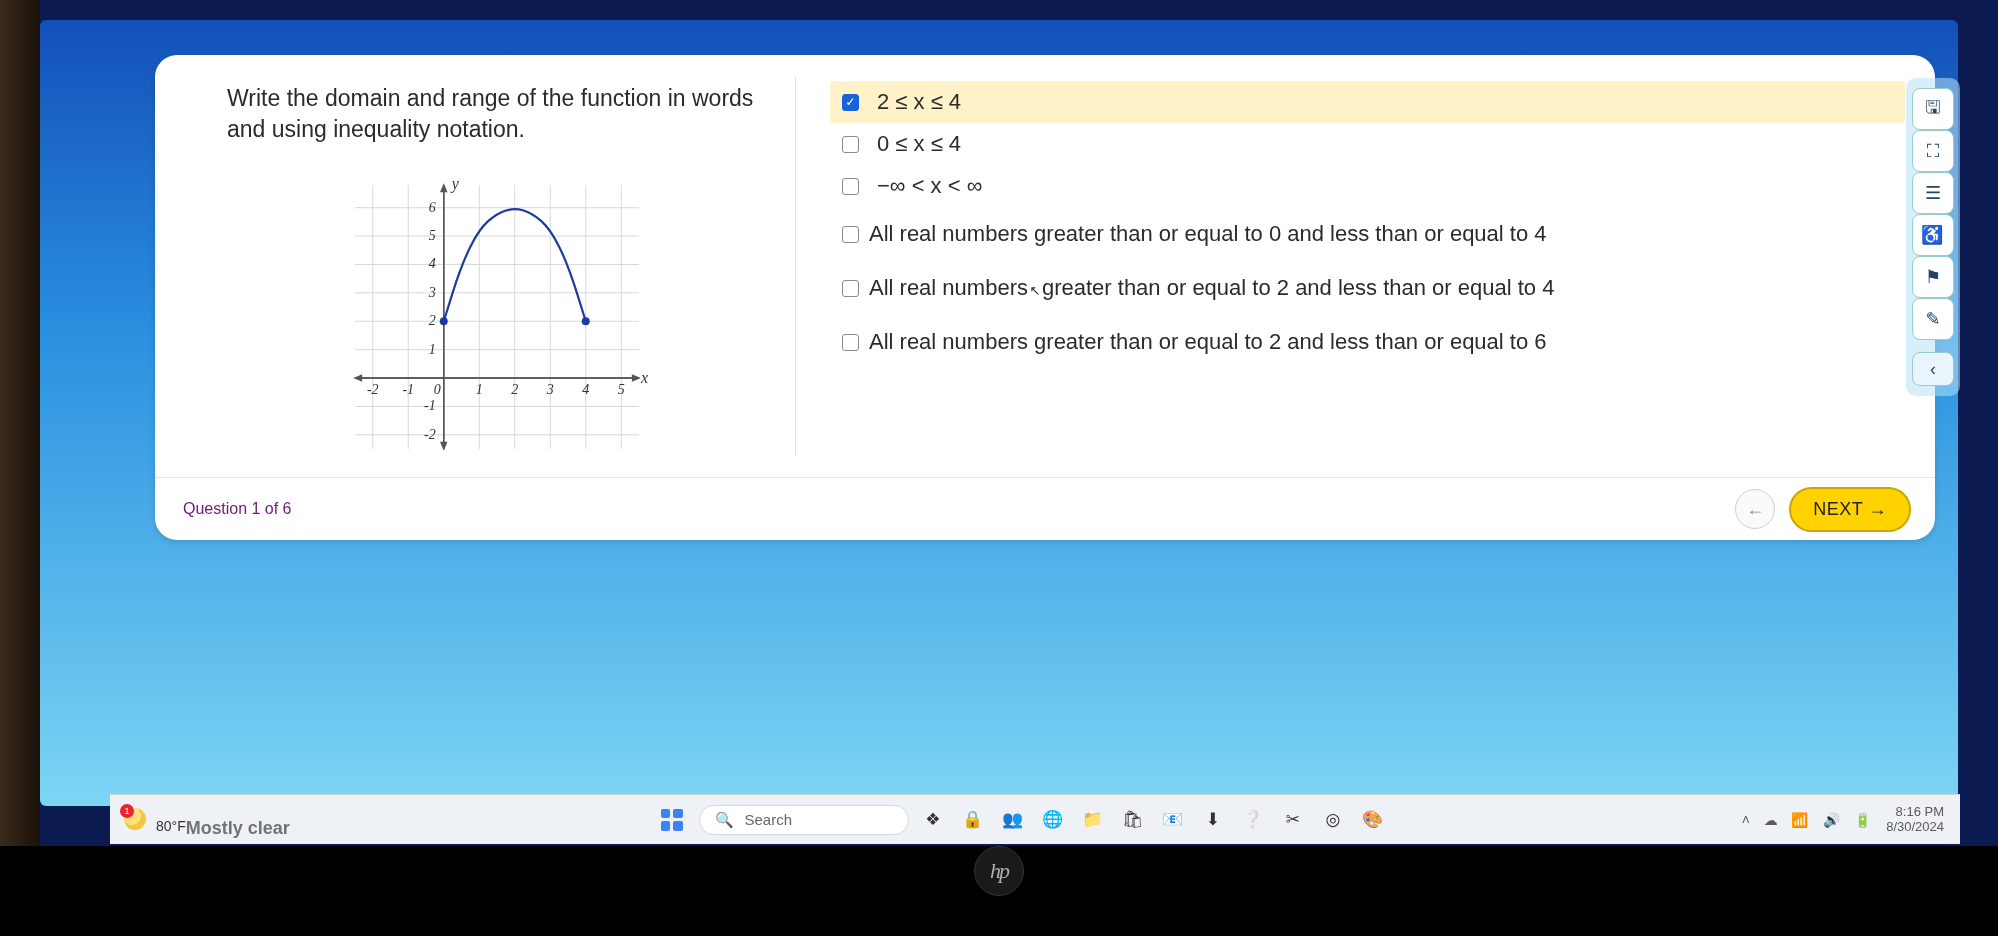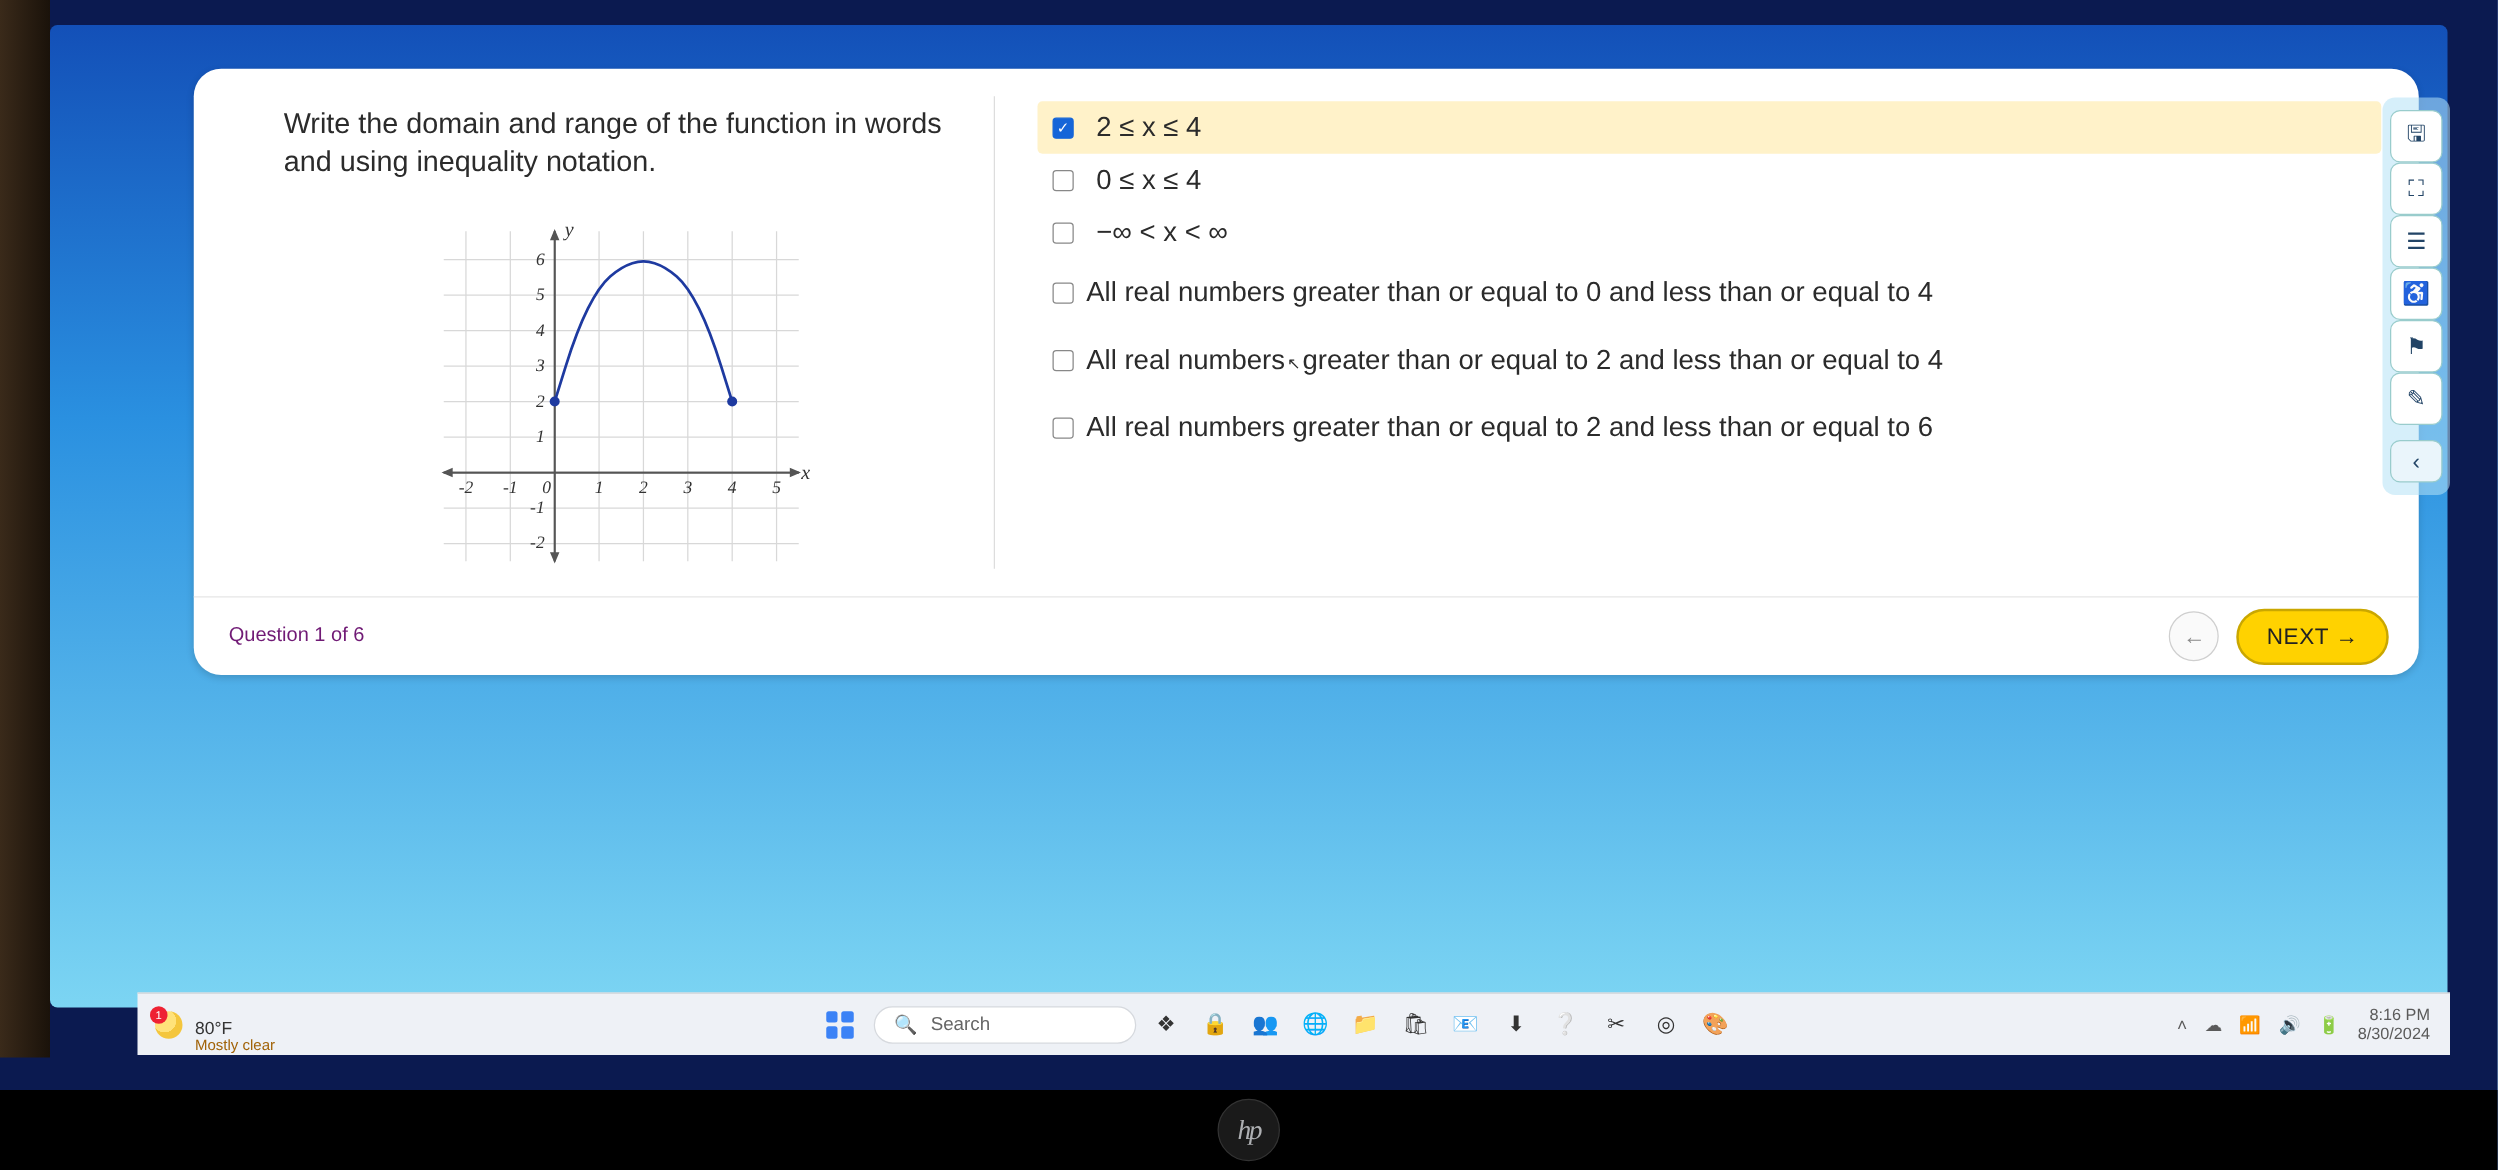--- a/index.html
+++ b/index.html
@@ -63,34 +63,34 @@
 
   
   .taskbar {
     position:absolute; left:110px; right:38px; bottom:92px; height:50px;
     background: #eef1f6; border-top:1px solid #d0d3d8; display:flex; align-items:center;
     font-size:15px; color:#333;
   }
   .tb-left { display:flex; align-items:center; gap:10px; padding-left:14px; width:190px;}
   .wx-icon { width:22px; height:22px; border-radius:50%; background: radial-gradient(circle at 35% 35%, #ffe27a 0 45%, #f4c63d 46% 100%); position:relative; }
   .wx-badge { position:absolute; left:-4px; top:-4px; width:14px; height:14px; border-radius:50%; background:#e23; color:#fff; font-size:9px; display:flex; align-items:center; justify-content:center; }
-  .wx-txt { display:flex; flex-direction:column; line-height:1.05;margin-top:18px; }
+  .wx-txt { display:flex; line-height:1.05;margin-top:18px; }
   .wx-temp { font-size:14px; }
-  .wx-cond { font-size:12px; color:#a16207; }
+  .wx-cond { font-size:18px; color:#737373;font-weight:bold; }
   .tb-center { flex:1; display:flex; align-items:center; justify-content:center; gap:10px; }
   .search-pill { display:flex; align-items:center; gap:10px; background:#fff; border:1px solid #d6d9de; border-radius:22px; padding:5px 16px; width:210px; color:#666; }
   .win-btn { width:34px; height:34px; display:grid; grid-template-columns:1fr 1fr; grid-template-rows:1fr 1fr; gap:3px; padding:6px; cursor:pointer; }
   .win-btn span { background:#3b82f6; border-radius:2px; }
   .tb-icons { display:flex; gap:12px; align-items:center; }
   .tb-icons .ic { width:28px; height:28px; display:flex; align-items:center; justify-content:center; font-size:17px; cursor:pointer; }
   .tb-right { display:flex; align-items:center; gap:14px; padding-right:16px; color:#5a5a5a; font-size:13px; }
   .sys-ic { font-size:14px; }
   .clock { text-align:right; line-height:1.1; }
 
-  .hp-wrap { position:absolute; left:0; right:0; bottom:0; height:64px; background:#000; display:flex; align-items:center; justify-content:center; }
+  .hp-wrap { position:absolute; left:0; right:0; bottom:0; height:90px; background:#000; display:flex; justify-content:center; }
   .hp { width:50px; height:50px; border-radius:50%; background:#1a1a1a; display:flex; align-items:center; justify-content:center; color:#aeb0b3; font-style:italic; font-family: "Times New Roman", serif; font-size:22px; letter-spacing:-2px; border:1px solid #333;}
   .left-edge { position:absolute; left:0; top:0; bottom:90px; width:40px; background:linear-gradient(90deg,#3a2a1a,#1a120a); }
 </style>
 </head>
 <body>
 
 <div class="outer">
   <div class="left-edge"></div>
   <div class="sky"></div>
 

